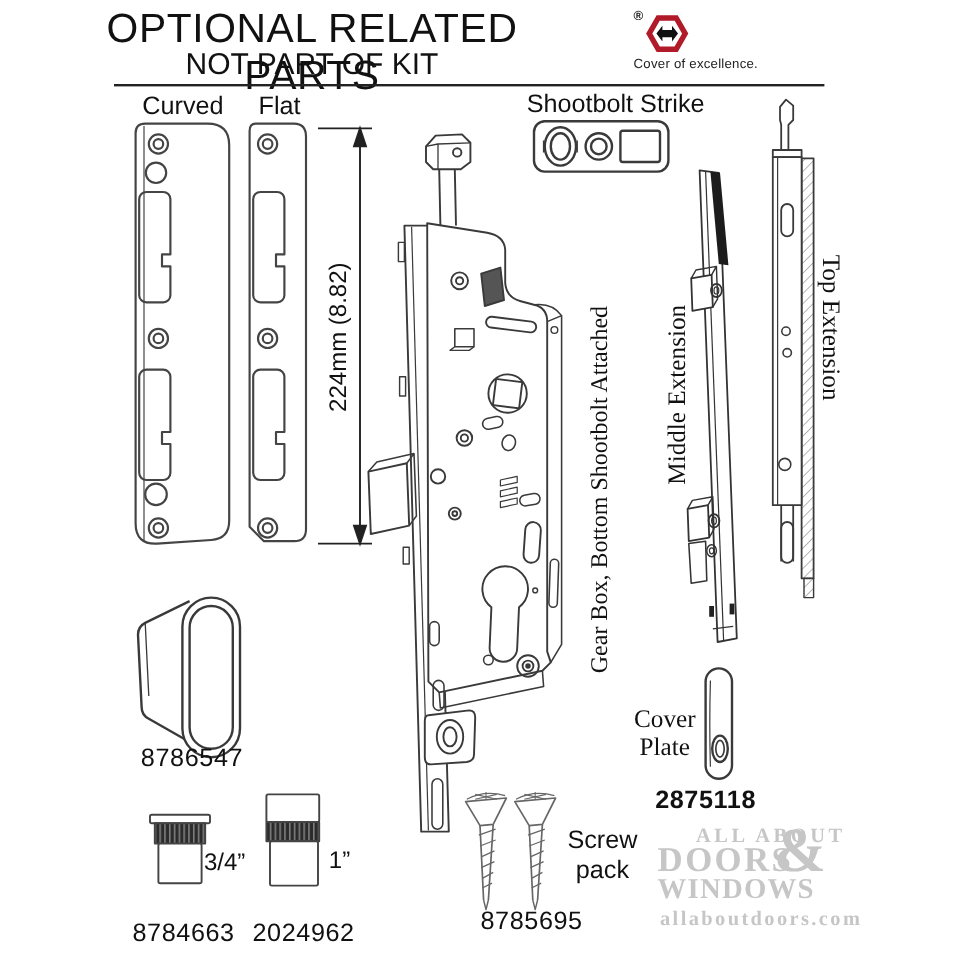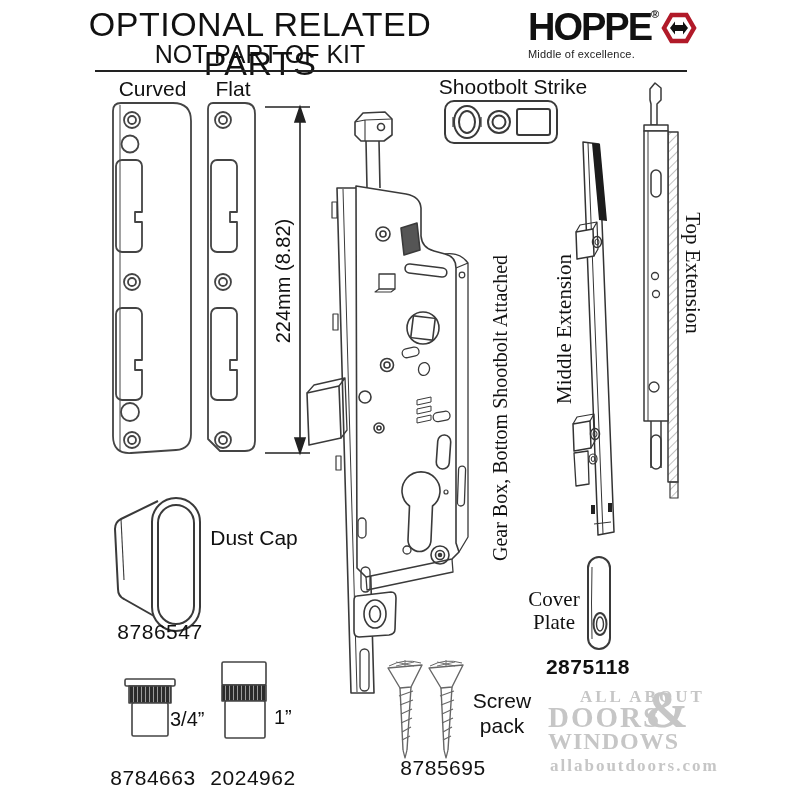--- a/index.html
+++ b/index.html
@@ -29,28 +29,27 @@
 </head>
 <body>
 
 <div id="canvas">
 
   <div class="abs ctr title" style="left:50px;top:5px;width:420px;">OPTIONAL RELATED PARTS</div>
   <div class="abs ctr subtitle" style="left:50px;top:40px;width:420px;">NOT PART OF KIT</div>
 
   <div class="abs" style="left:528px;top:10px;width:215px;">
     <div class="brand-row">
-      <span class="brand-word">HOPPE</span>
       <span class="brand-reg">®</span>
       <svg width="36" height="34" viewBox="0 0 36 34" style="margin-left:2px;margin-top:1px;">
         <polygon points="3,17 10.5,4 25.5,4 33,17 25.5,30 10.5,30" fill="none" stroke="#b11a29" stroke-width="4.5" stroke-linejoin="miter"></polygon>
         <path d="M9,17 L14,10.5 V14 H22 V10.5 L27,17 L22,23.5 V20 H14 V23.5 Z" fill="#111"></path>
       </svg>
     </div>
-    <div class="brand-tag">Middle of excellence.</div>
+    <div class="brand-tag">Cover of excellence.</div>
   </div>
 
   <div class="abs hrule" style="left:95px;top:70px;width:592px;"></div>
 
   <div class="abs ctr lbl" style="left:105px;top:77px;width:95px;">Curved</div>
   <div class="abs ctr lbl" style="left:203px;top:77px;width:60px;">Flat</div>
 
   <svg class="abs" style="left:105px;top:100px;" width="95" height="360" viewBox="0 0 95 360">
     <g stroke="#444" stroke-width="1.8" fill="none" stroke-linejoin="round">
       <path d="M16,3 H68 Q86,3 86,21 V334 Q86,349 71,350 L26,353 Q8,354 8,336 V11 Q8,3 16,3 Z" fill="#fff"></path>
@@ -219,21 +218,20 @@
 
   <svg class="abs" style="left:112px;top:488px;" width="95" height="150" viewBox="0 0 95 150">
     <g stroke="#3a3a3a" stroke-width="2" fill="none" stroke-linejoin="round">
       <path d="M46,13 L9,31 Q3,34 3,41 L6,101 Q6,108 12,111 L42,128" fill="#fff"></path>
       <path d="M9,31 L12,92" stroke-width="1.1"></path>
       <rect x="40" y="10" width="48" height="133" rx="24" fill="#fff"></rect>
       <rect x="46" y="17" width="36" height="119" rx="18"></rect>
     </g>
   </svg>
   <div class="abs ctr lbl" style="left:195px;top:526px;width:118px;line-height:24px;">
-    <div>Dust Cap</div>
   </div>
   <div class="abs ctr num" style="left:105px;top:620px;width:110px;">8786547</div>
 
   <svg class="abs" style="left:108px;top:658px;" width="200" height="90" viewBox="0 0 200 90">
     <defs>
       <pattern id="knurl" width="4" height="6" patternUnits="userSpaceOnUse">
         <rect width="4" height="6" fill="#2b2b2b"></rect>
         <line x1="1.5" y1="0" x2="1.5" y2="6" stroke="#9a9a9a" stroke-width="1"></line>
       </pattern>
     </defs>

